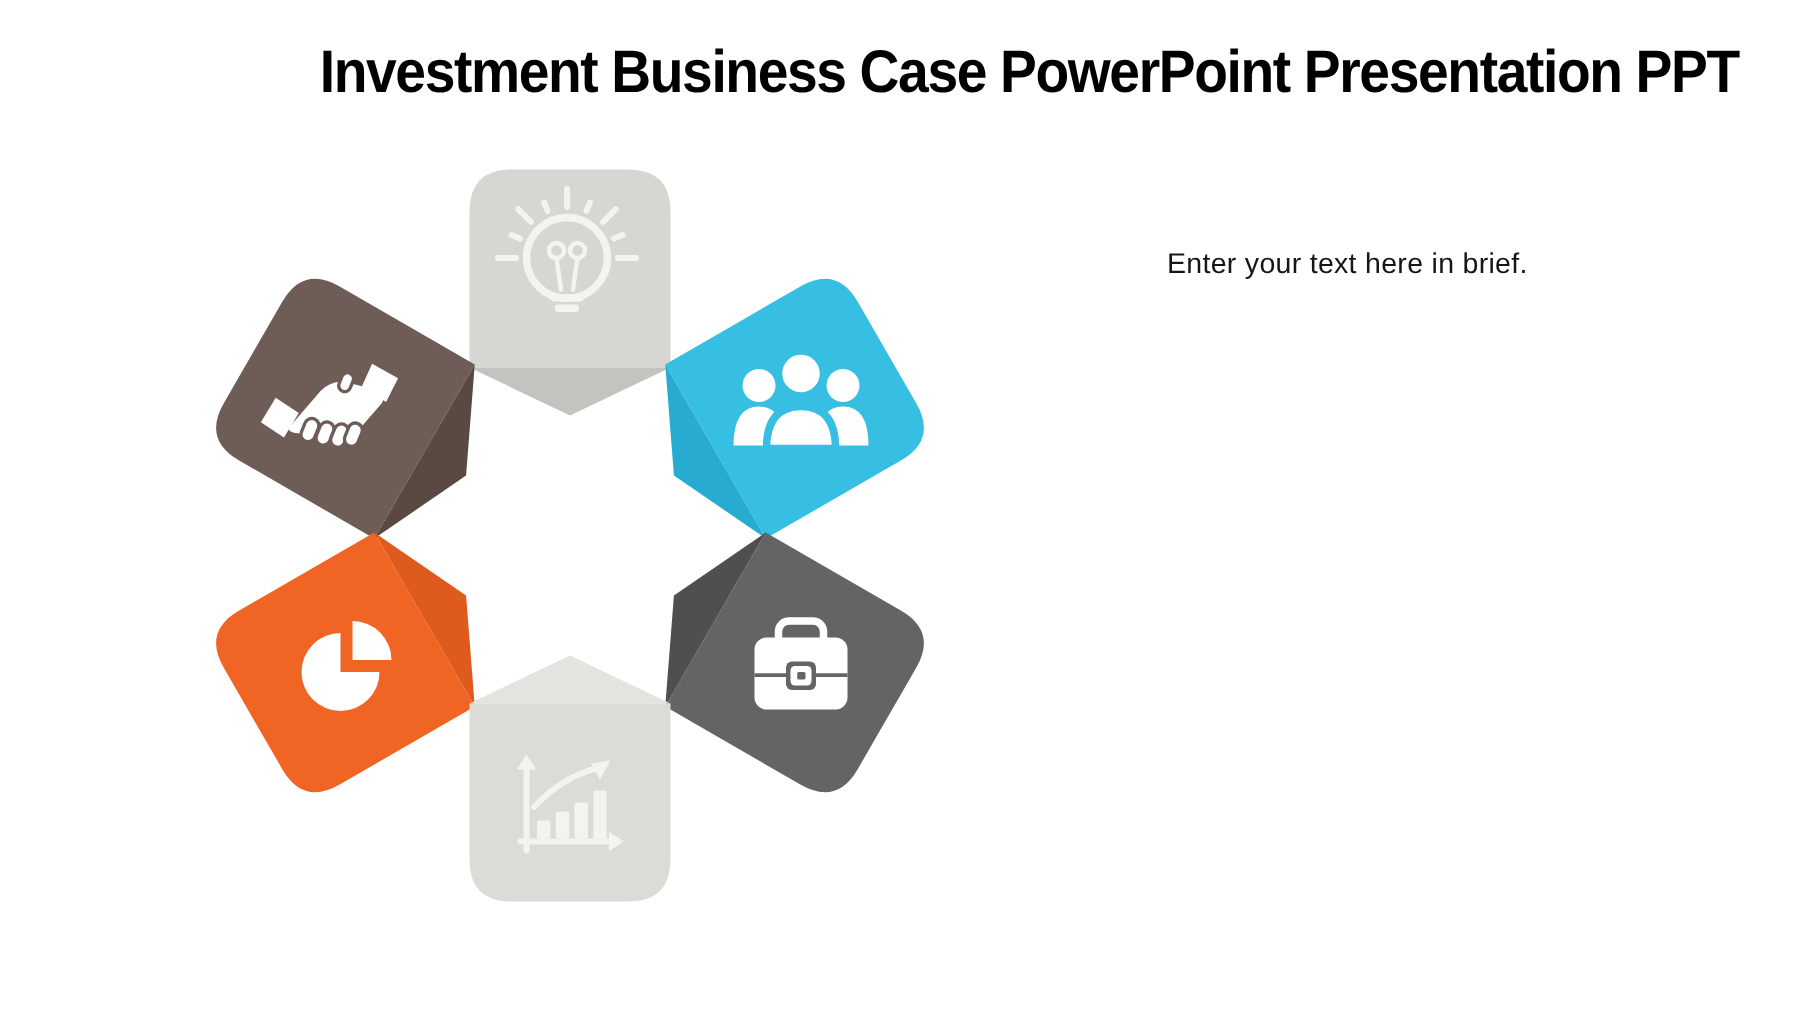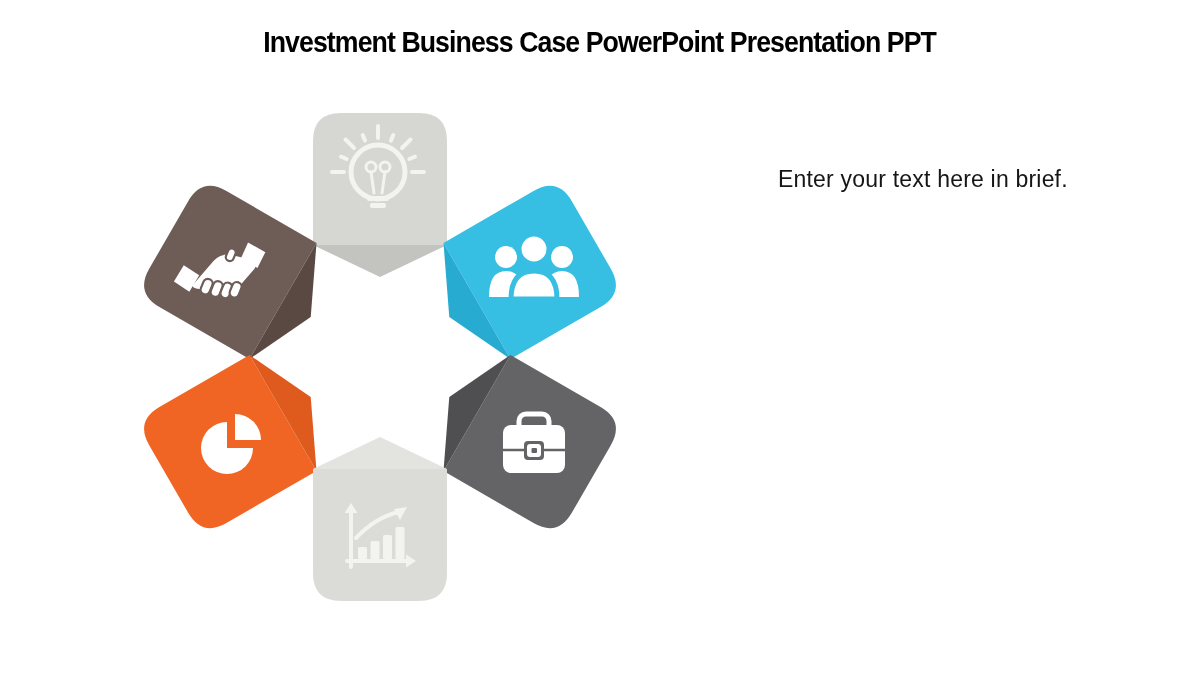--- a/index.html
+++ b/index.html
@@ -1,26 +1,26 @@
 <!DOCTYPE html>
 <html><head>
 <meta charset="utf-8">
 <style>
   html,body{margin:0;padding:0;background:#fff;}
   .slide{
     position:relative;width:1200px;height:675px;overflow:hidden;background:#ffffff;
     font-family:"Liberation Sans", sans-serif;
   }
   .title{
-    position:absolute;left:0;right:0;top:26px;margin:0;text-align:center;
-    font-size:29px;font-weight:700;color:#000;letter-spacing:-1px;white-space:nowrap;
+    position:absolute;left:0;right:0;top:26px;margin:0;text-align:right;
+    font-size:40px;font-weight:700;color:#000;letter-spacing:-1px;white-space:nowrap;
   }
   .title .squeeze{display:inline-block;transform:scaleX(0.92);transform-origin:center;}
   .note{
-    position:absolute;left:778px;top:166px;font-size:23px;color:#161616;letter-spacing:.2px;
+    position:absolute;left:778px;top:166px;font-size:19px;color:#161616;letter-spacing:.2px;
   }
   svg{position:absolute;left:0;top:0;}
   .w-fill{fill:#ffffff;}
   .w-stroke{stroke:#ffffff;fill:none;}
   .lg-fill{fill:#f3f3f0;}
   .lg-stroke{stroke:#f3f3f0;fill:none;}
   .rcap{stroke-linecap:round;}
 </style>
 </head>
 <body>

